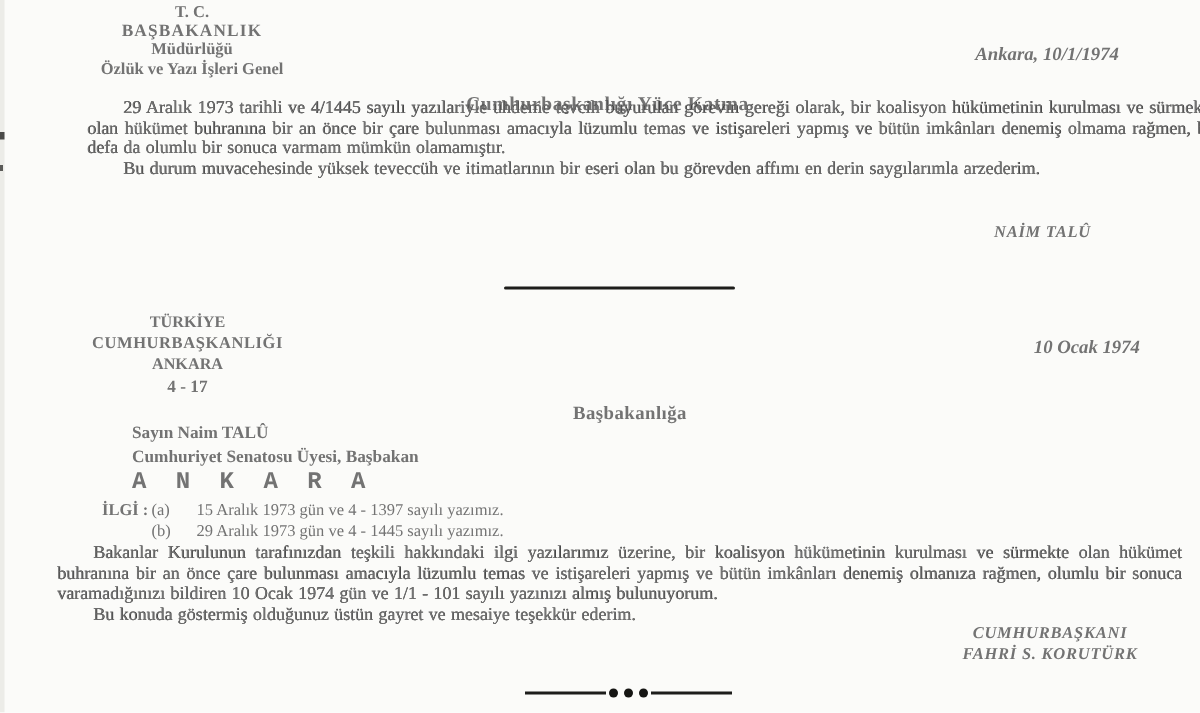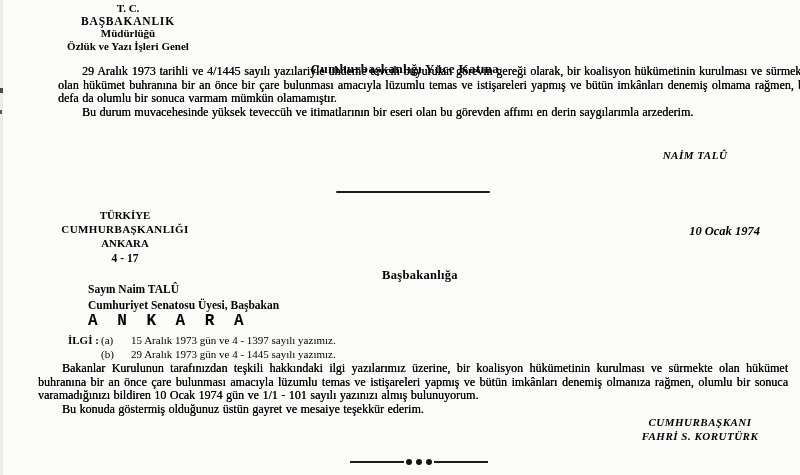--- a/index.html
+++ b/index.html
@@ -1,20 +1,20 @@
 <!DOCTYPE html>
 <html><head>
 <meta charset="utf-8">
 <style>
   html,body{margin:0;padding:0;}
   .page{
     position:relative;
     width:800px;height:475px;
     background:#fbfbf9;
-    color:#000000;
+    color:#737373;
     font-family:"Liberation Serif","DejaVu Serif",serif;
     overflow:hidden;
   }
   .abs{position:absolute;}
   .b{font-weight:bold;}
   .i{font-style:italic;}
   .ctr{text-align:center;}
 
   
   .scan-edge{left:0;top:0;width:3px;height:475px;background:#ececе8;background:#ececе8;}
@@ -75,20 +75,21 @@
   <div class="abs speck1"></div>
   <div class="abs speck2"></div>
 
   <div class="abs lh lh1 ctr b">
     <div>T. C.</div>
     <div class="org">BAŞBAKANLIK</div>
     <div>Müdürlüğü</div>
     <div>Özlük ve Yazı İşleri Genel</div>
   </div>
 
+  <div class="abs date1 b i">Ankara,  10/1/1974</div>
 
   <h1 class="abs title1 ctr b">Cumhurbaşkanlığı Yüce Katına</h1>
 
   <div class="abs bodyblock body1">
     <p class="para">29 Aralık 1973 tarihli ve 4/1445 sayılı yazılariyle uhdeme tevcih buyurulan görevin gereği olarak, bir koalisyon hükümetinin kurulması ve sürmekte olan hükümet buhranına bir an önce bir çare bulunması amacıyla lüzumlu temas ve istişareleri yapmış ve bütün imkânları denemiş olmama rağmen, bu defa da olumlu bir sonuca varmam mümkün olamamıştır.</p>
     <p class="para">Bu durum muvacehesinde yüksek teveccüh ve itimatlarının bir eseri olan bu görevden affımı en derin saygılarımla arzederim.</p>
   </div>
 
   <div class="abs sig sig1 b i">
     <div>NAİM TALÛ</div>

